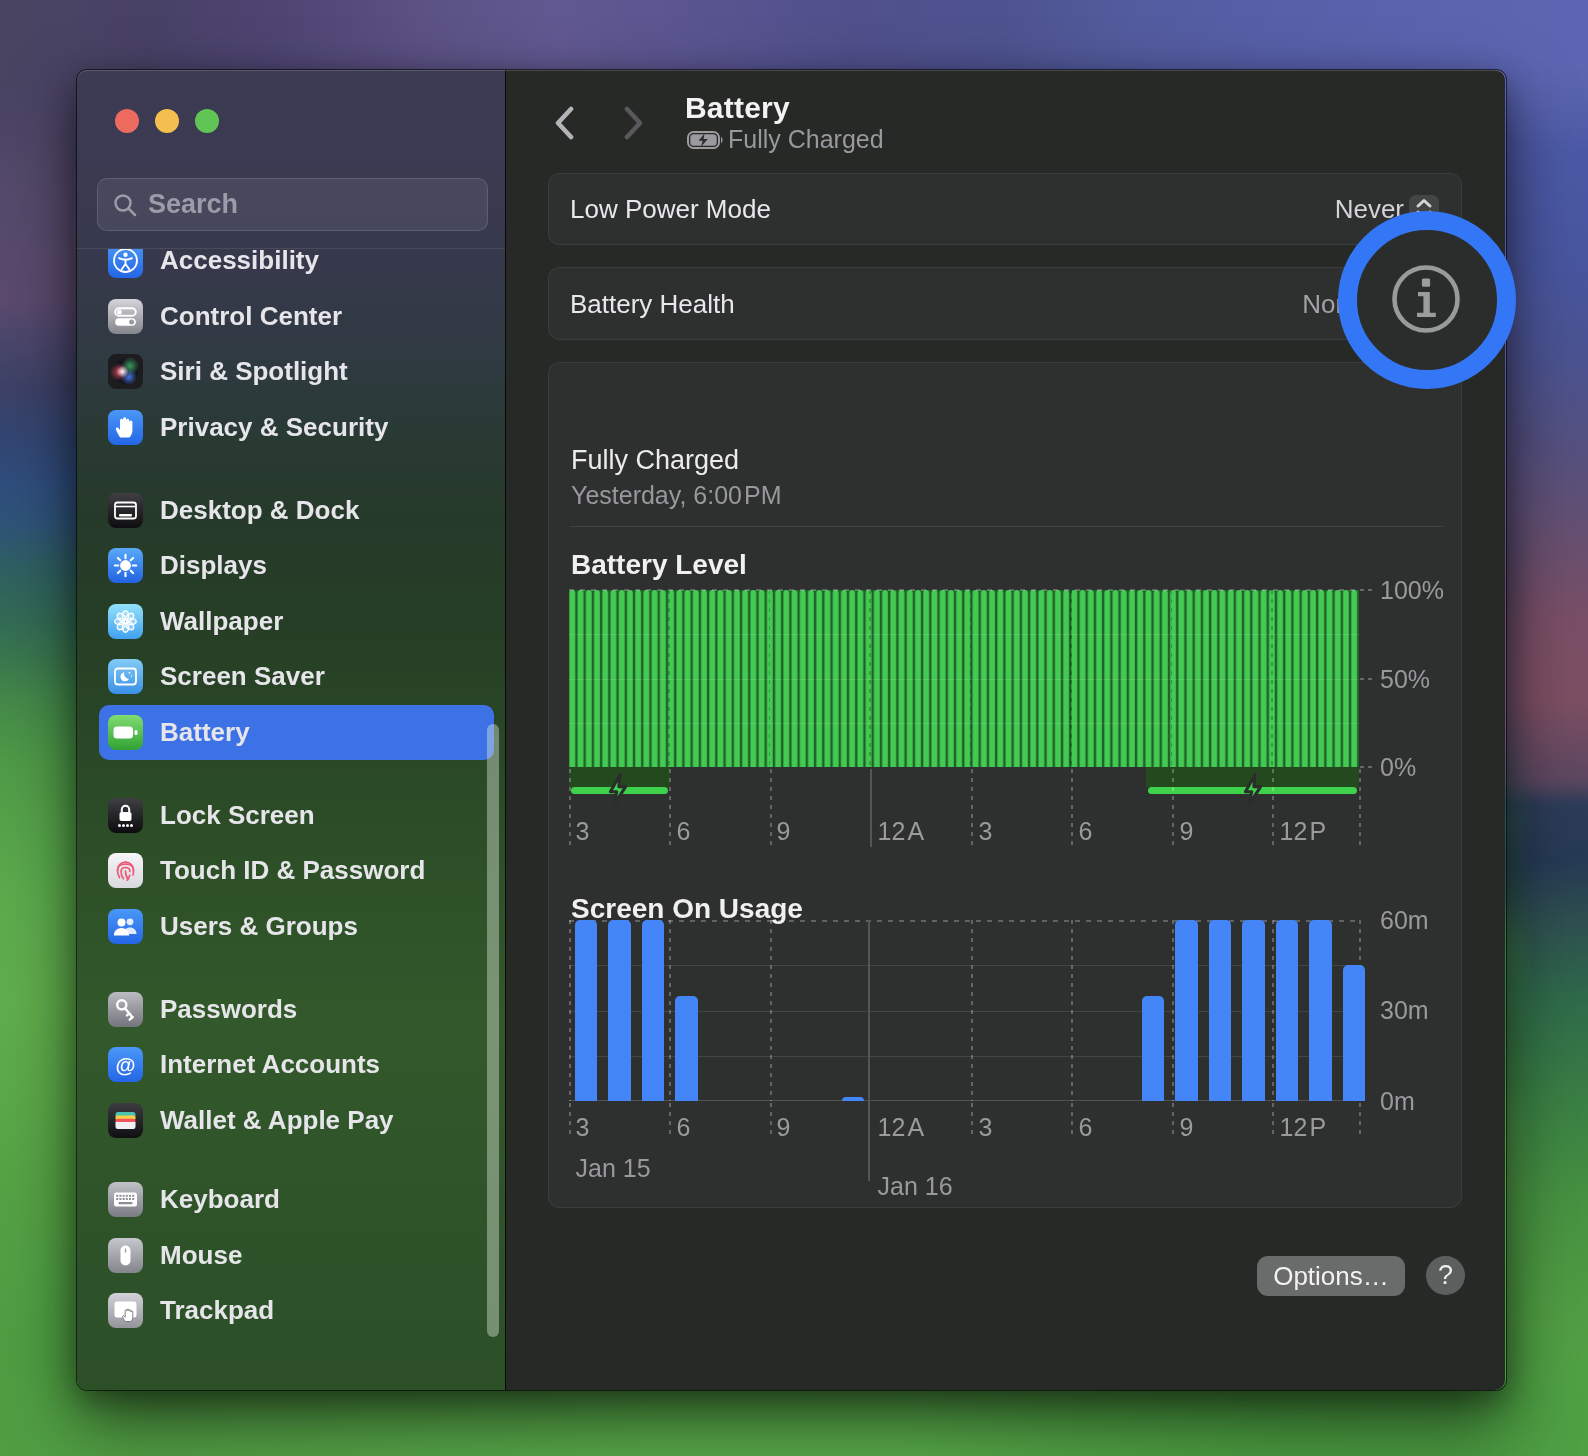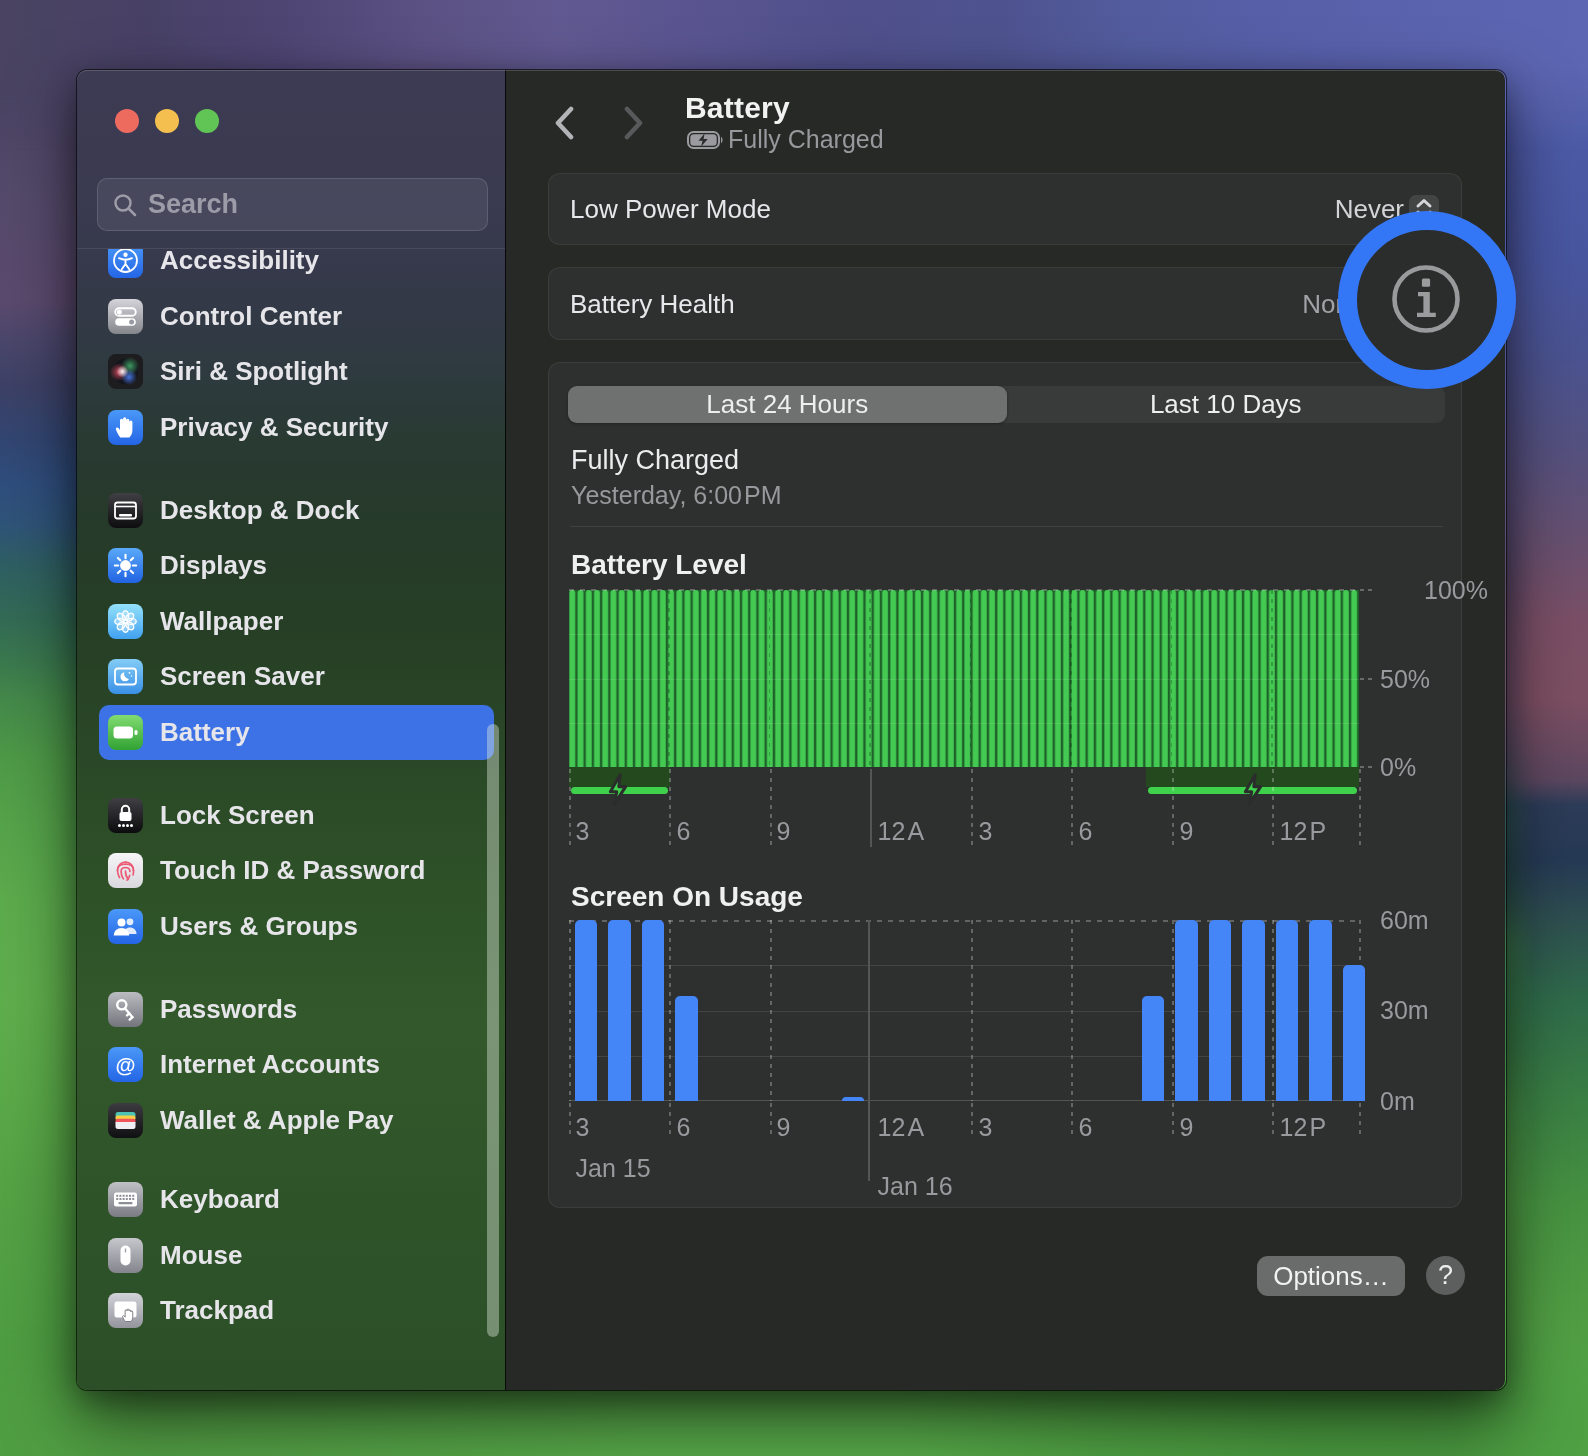--- a/index.html
+++ b/index.html
@@ -479,24 +479,20 @@
           </svg>
       </div>
     </div>
 
     <div class="card row2">
       <div class="rowlabel">Battery Health</div>
       <div class="normal">Normal</div>
     </div>
 
     <div class="card bigcard">
-      <div class="seg">
-          <div class="on">Last 24 Hours</div>
-          <div>Last 10 Days</div>
-        </div>
       <div class="fully">Fully Charged</div>
       <div class="yester">Yesterday, 6:00 PM</div>
       <div class="sep1"></div>
 
       <div class="ctitle" style="top:186px;">Battery Level</div>
       <div class="bchart">
         <div class="hl hl-dash" style="top:-1px; z-index:1"></div>
         <svg width="790" height="177">
             <defs>
               <pattern id="bp" width="8.23" height="190" patternUnits="userSpaceOnUse">
@@ -514,21 +510,21 @@
         <div class="vdot-dark" style="left:300.5px"></div>
         <div class="vdot-dark" style="left:401px"></div>
         <div class="vdot-dark" style="left:501.5px"></div>
         <div class="vdot-dark" style="left:602px"></div>
         <div class="vdot-dark" style="left:702.5px"></div>
       </div>
 
       <div class="hdash" style="top:226px;"></div>
       <div class="hdash" style="top:314.5px;"></div>
       <div class="hdash" style="top:403px;"></div>
-      <div class="axlbl" style="left:831px; top:212px;margin-left:44px;">100%</div>
+      <div class="axlbl" style="left:831px; top:212px;">100%</div>
       <div class="axlbl" style="left:831px; top:301px;">50%</div>
       <div class="axlbl" style="left:831px; top:389px;">0%</div>
 
       <div class="chgzone" style="left:19.5px; width:101px;"></div>
       <div class="chgzone" style="left:596.5px; width:213px;"></div>
       <div class="chgline" style="left:21.5px; width:97px;"></div>
       <div class="chgline" style="left:598.5px; width:209px;"></div>
       <svg class="bolt" style="left:56.5px; top:410px;" width="24" height="34" viewBox="0 0 28 40">
           <path d="M16.5 2 L5 22 h7.5 L9.5 37 L23 16 h-8 z" fill="#3ed14b" stroke="#2b2d2c" stroke-width="3.6" stroke-linejoin="round"></path>
         </svg>
@@ -547,21 +543,21 @@
       <div class="vdot-light" style="left:809.5px; top:406px; height:78px;"></div>
       <div class="axlbl" style="left:26.5px; top:453px;">3</div>
       <div class="axlbl" style="left:127.5px; top:453px;">6</div>
       <div class="axlbl" style="left:227.5px; top:453px;">9</div>
       <div class="axlbl" style="left:328.5px; top:453px;">12 A</div>
       <div class="axlbl" style="left:429.5px; top:453px;">3</div>
       <div class="axlbl" style="left:529.5px; top:453px;">6</div>
       <div class="axlbl" style="left:630.5px; top:453px;">9</div>
       <div class="axlbl" style="left:730.5px; top:453px;">12 P</div>
 
-      <div class="ctitle" style="top:518px;">Screen On Usage</div>
+      <div class="ctitle" style="top:530px;">Screen On Usage</div>
       <div class="schart">
         <div class="hl hl-dash" style="top:0px"></div>
         <div class="hl" style="top:45.25px"></div>
         <div class="hl" style="top:90.5px"></div>
         <div class="hl" style="top:135.75px"></div>
         <div class="hl hl-zero" style="top:179.5px"></div>
         <div class="vdot-light" style="left:0px; top:0; height:181px;"></div>
         <div class="vdot-light" style="left:100.5px; top:0; height:181px;"></div>
         <div class="vdot-light" style="left:201px; top:0; height:181px;"></div>
         <div class="vdot-light" style="left:402px; top:0; height:181px;"></div>

